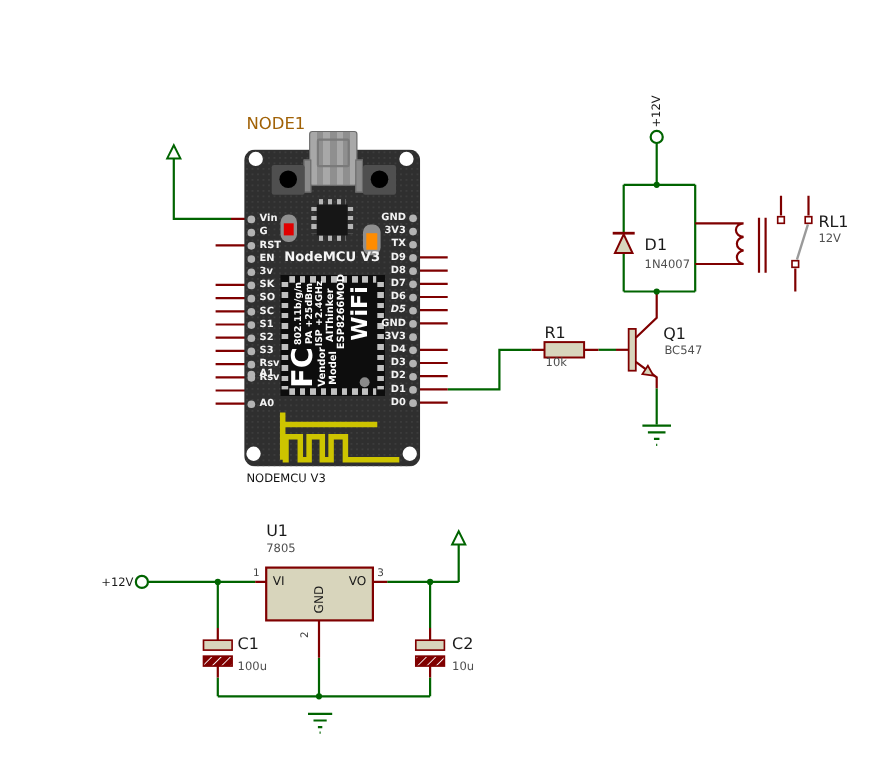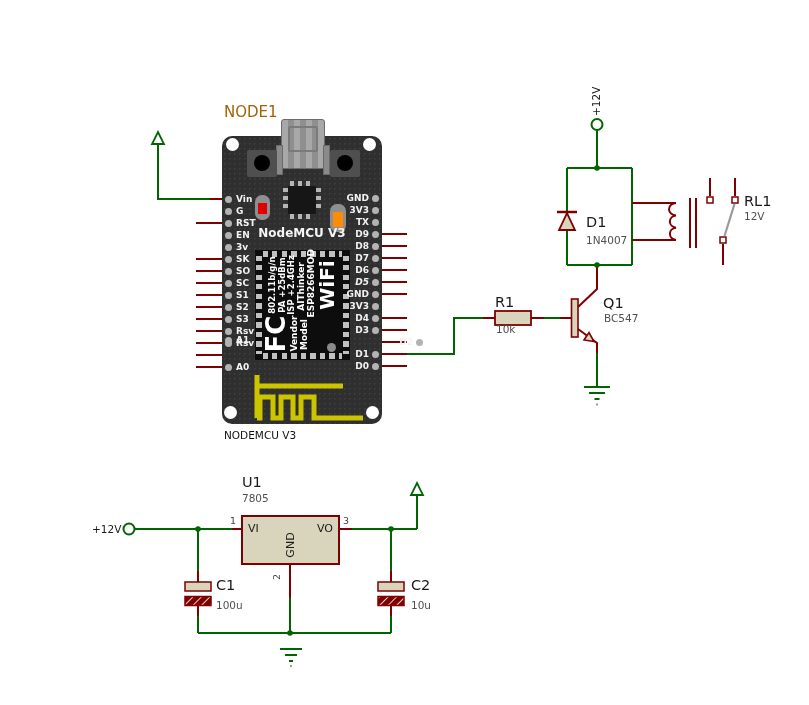--- a/index.html
+++ b/index.html
@@ -372,21 +372,21 @@
         <div class="pin-row" style="top: 177.5px;">
           <span class="pin-dot"></span>
           <span class="pin-label">D4</span>
         </div>
 
         <div class="pin-row" style="top: 189.5px;">
           <span class="pin-dot"></span>
           <span class="pin-label">D3</span>
         </div>
 
-        <div class="pin-row" style="top: 201.5px; padding-left: 44px;">
+        <div class="pin-row" style="top: 201.5px;">
           <span class="pin-dot"></span>
           <span class="pin-label">D2</span>
         </div>
 
         <div class="pin-row" style="top: 213.5px;">
           <span class="pin-dot"></span>
           <span class="pin-label">D1</span>
         </div>
 
         <div class="pin-row" style="top: 225.5px;">

